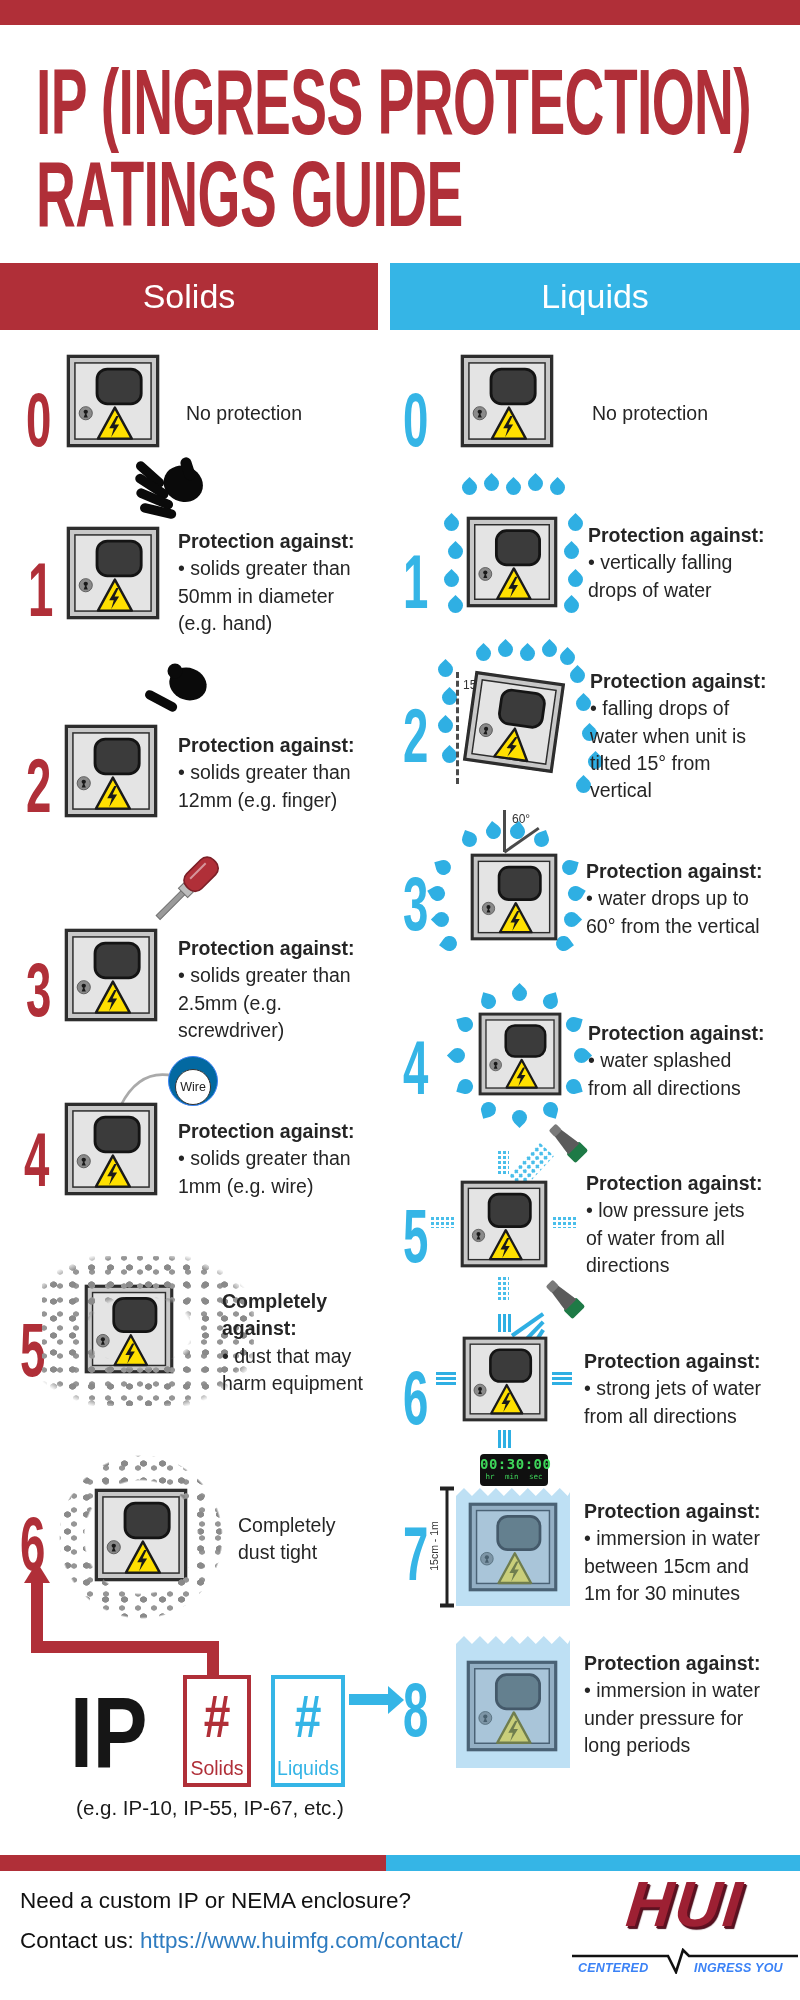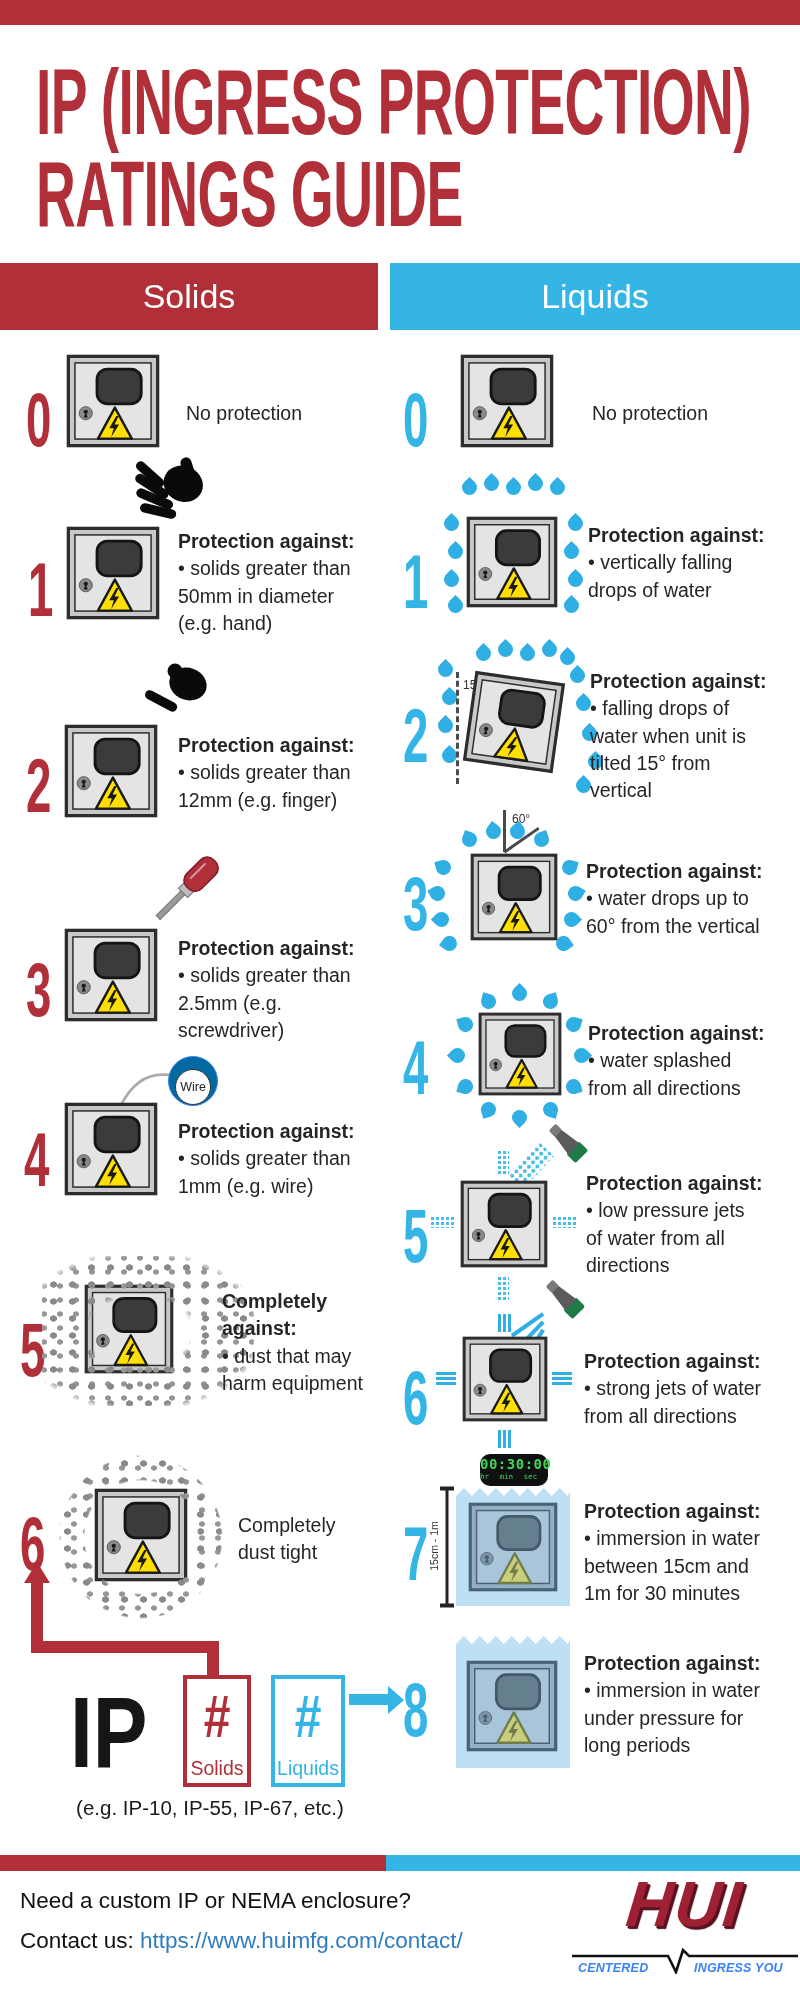--- a/index.html
+++ b/index.html
@@ -52,21 +52,21 @@
 
   .wire-ring{position:absolute;width:50px;height:50px;border-radius:50%;background:#0369a1;border:1px solid #3b82f6;
     display:flex;align-items:flex-end;justify-content:center}
   .wire-inner{width:36px;height:36px;border-radius:50%;background:#fff;border:1.6px solid #333;
     display:flex;align-items:center;justify-content:center;font-size:12.5px;color:#222}
 
   .dashline{position:absolute;border-left:3px dashed #4a4a4a}
   .angline{position:absolute;width:2.5px;background:#4a4a4a}
   .anglabel{position:absolute;font-size:12px;color:#333}
 
-  .timer{position:absolute;width:68px;height:32px;background:#101010;border-radius:10px;padding-top:3px}
+  .timer{position:absolute;width:68px;height:32px;background:#101010;border-radius:4px;text-align:center;padding-top:3px}
   .timer .t1{font-family:"DejaVu Sans Mono",monospace;font-weight:700;font-size:14px;color:#3ED65A;line-height:1.1;letter-spacing:.5px}
   .timer .t2{font-family:"DejaVu Sans Mono",monospace;font-size:7.5px;color:#3ED65A;word-spacing:6px}
 
   .tank{position:absolute;background:#BEE0F4;
     clip-path:polygon(0 10px,7% 2px,14% 10px,21% 2px,28% 10px,35% 2px,42% 10px,49% 2px,56% 10px,63% 2px,70% 10px,77% 2px,84% 10px,91% 2px,98% 10px,100% 6px,100% 100%,0 100%)}
 
   .vlabel{position:absolute;font-size:10.5px;color:#333;white-space:nowrap;transform:rotate(-90deg);transform-origin:center}
 
   .arrow-part{position:absolute;background:var(--red)}
   .arrowhead-up{position:absolute;width:0;height:0;border-left:13px solid transparent;border-right:13px solid transparent;border-bottom:21px solid var(--red)}

